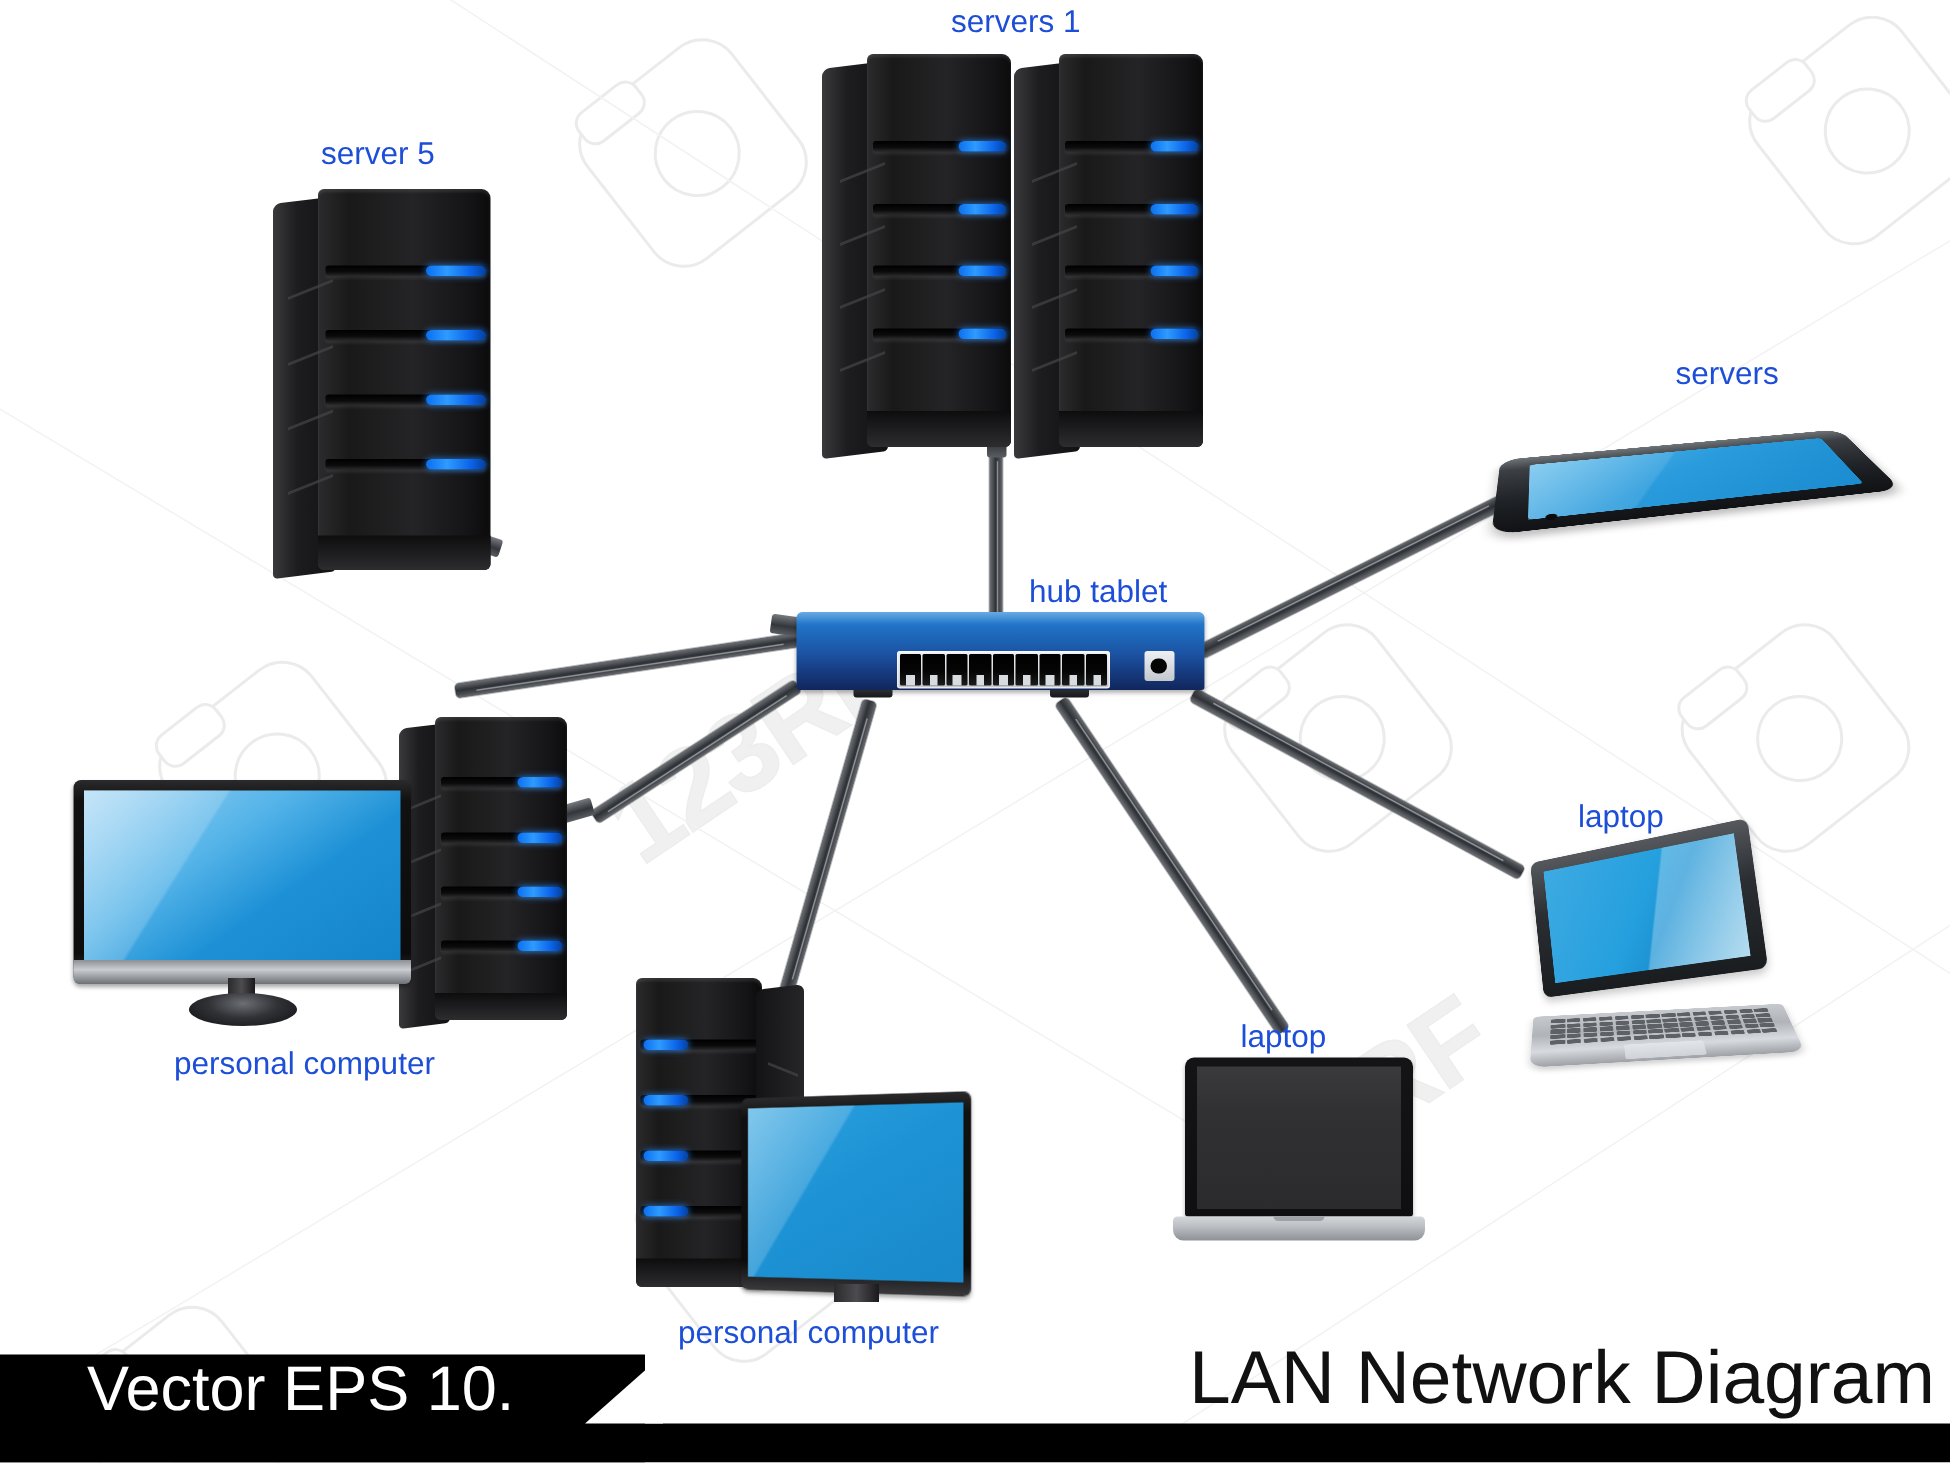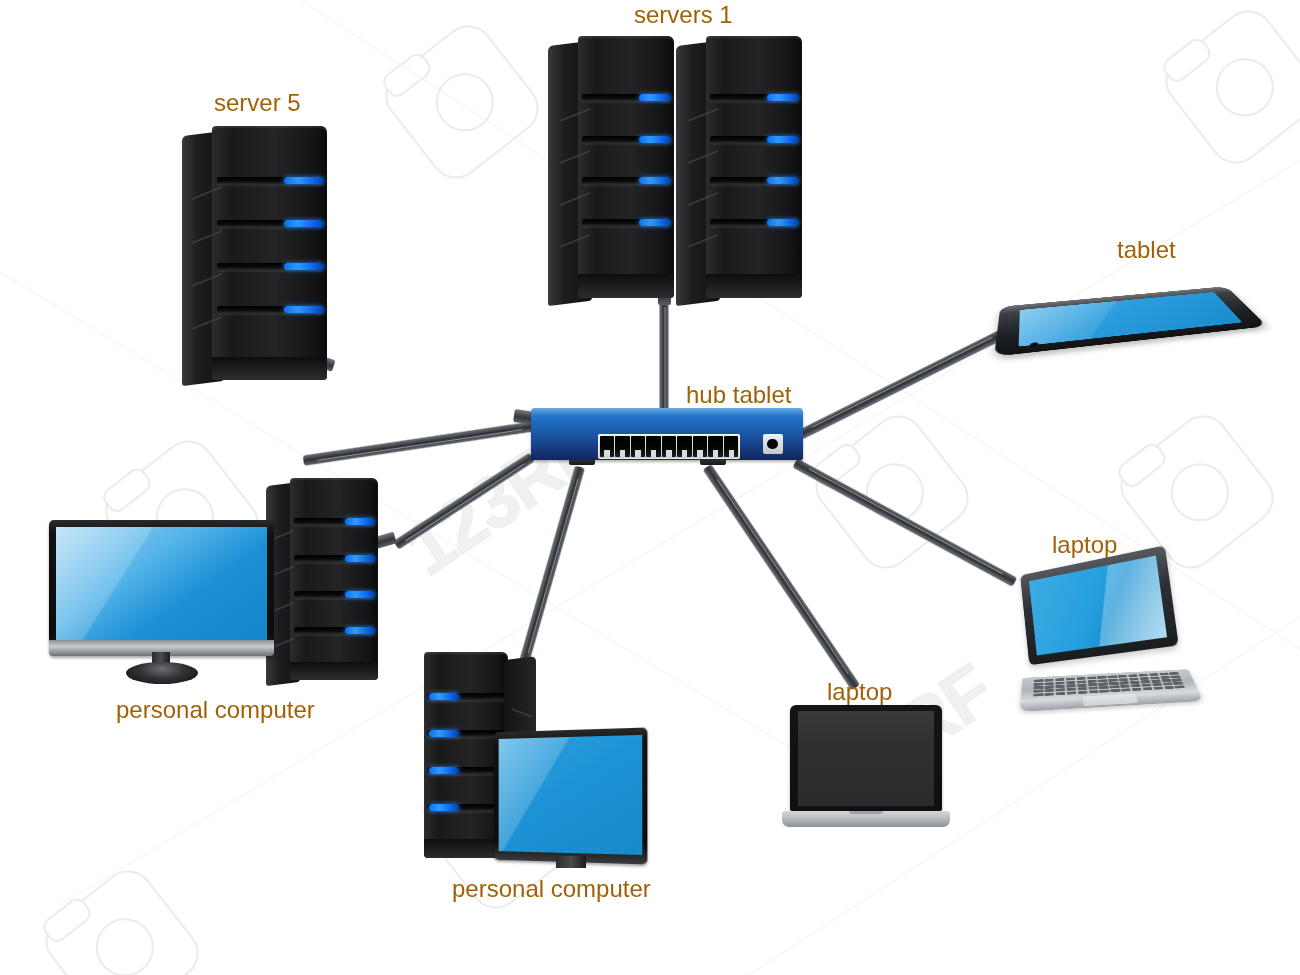--- a/index.html
+++ b/index.html
@@ -56,22 +56,22 @@
     background:rgba(235,238,242,.45);
   }
   .plug{
     position:absolute;transform-origin:0 50%;
     background:linear-gradient(to bottom,#777b80,#33373c 55%,#5a5e63);
     border-radius:2px;
   }
 
   
   .lbl{
-    position:absolute;color:#a16207;
-    font-size:24px;line-height:22px;white-space:nowrap;
+    position:absolute;color:#1d4ed8;
+    font-size:21px;line-height:22px;white-space:nowrap;
     font-family:"Liberation Sans",sans-serif;
   }
 
   
   .tower{position:absolute;}
   .tower .side{
     position:absolute;left:0;top:0;width:100%;height:100%;
     background:linear-gradient(to right,#3a3a3c 0%,#1d1d1f 38%,#121214 100%);
     border-radius:5px 5px 3px 3px;
     transform:skewY(-7deg);
@@ -383,21 +383,21 @@
         <div class="led" style="top:54%;"></div>
       <div class="bay" style="top:71%;"></div>
         <div class="led" style="top:71%;"></div>
     </div>
     <div class="vent" style="left:10px;top:66px;"></div>
     <div class="vent" style="left:10px;top:110px;"></div>
     <div class="vent" style="left:10px;top:153px;"></div>
     <div class="vent" style="left:10px;top:196px;"></div>
   </div>
 
-  <div class="lbl" style="left:1117px;top:239px;">tablet</div>
+  <div class="lbl" style="left:1117px;top:239px;">servers</div>
   <div id="tablet" style="left:1002px;top:268px;">
     <div class="tab-body">
       <div class="tab-scr">
           <span class="gl"></span>
         </div>
       <div class="tab-cam"></div>
     </div>
   </div>
 
   <div class="lbl" style="left:1052px;top:534px;">laptop</div>
@@ -573,14 +573,21 @@
       <span class="port"></span>
       <span class="port"></span>
     </div>
     <div class="pwrport" style="right:7.5%;top:50%;width:20px;height:20px;">
       <i></i>
     </div>
     <div class="foot-tab" style="left:14%;bottom:-5px;width:26px;"></div>
     <div class="foot-tab" style="left:62%;bottom:-5px;width:26px;"></div>
   </div>
 
+  <div id="banner">
+    <div class="band-low"></div>
+    <div class="band-high"></div>
+    <div class="band-cut"></div>
+    <div id="eps-text">Vector EPS 10.</div>
+  </div>
+  <div id="main-title">LAN Network Diagram</div>
 
 </div>
 
 </body></html>

